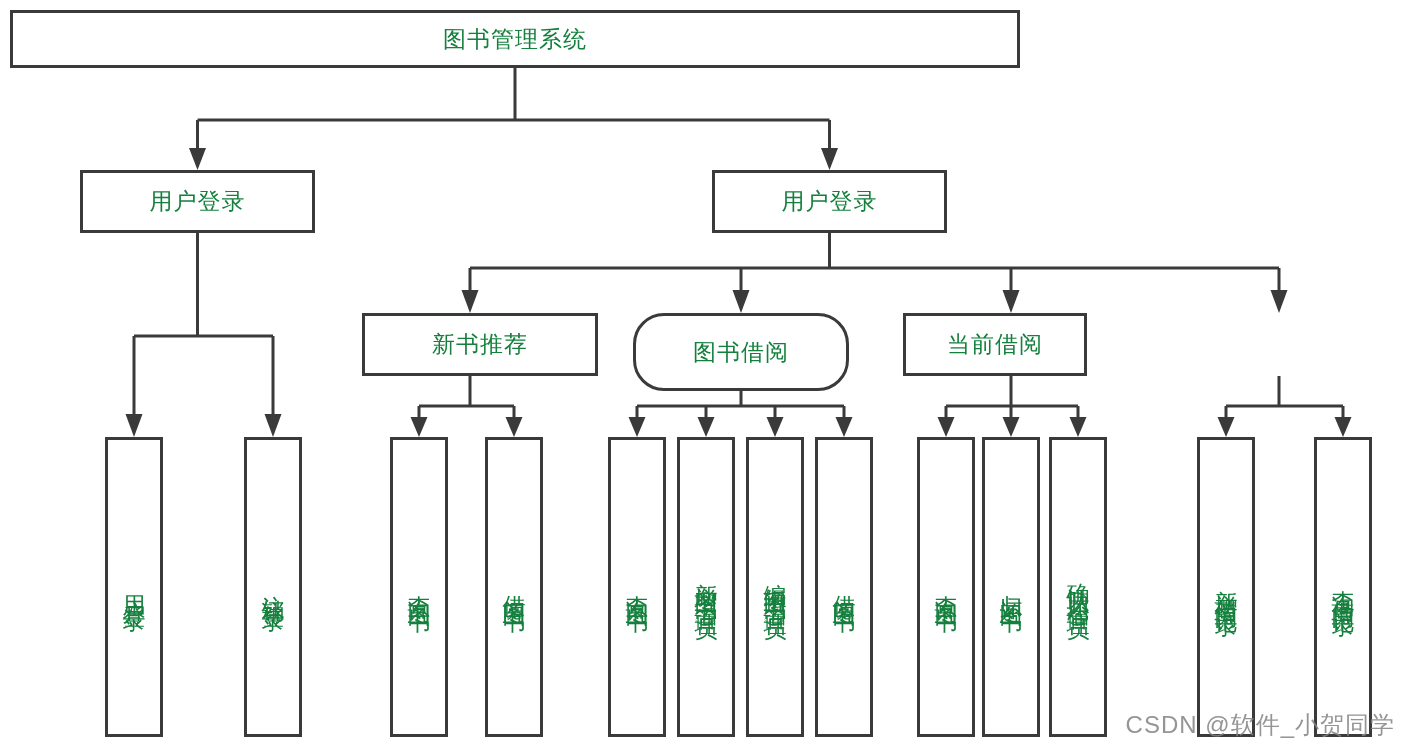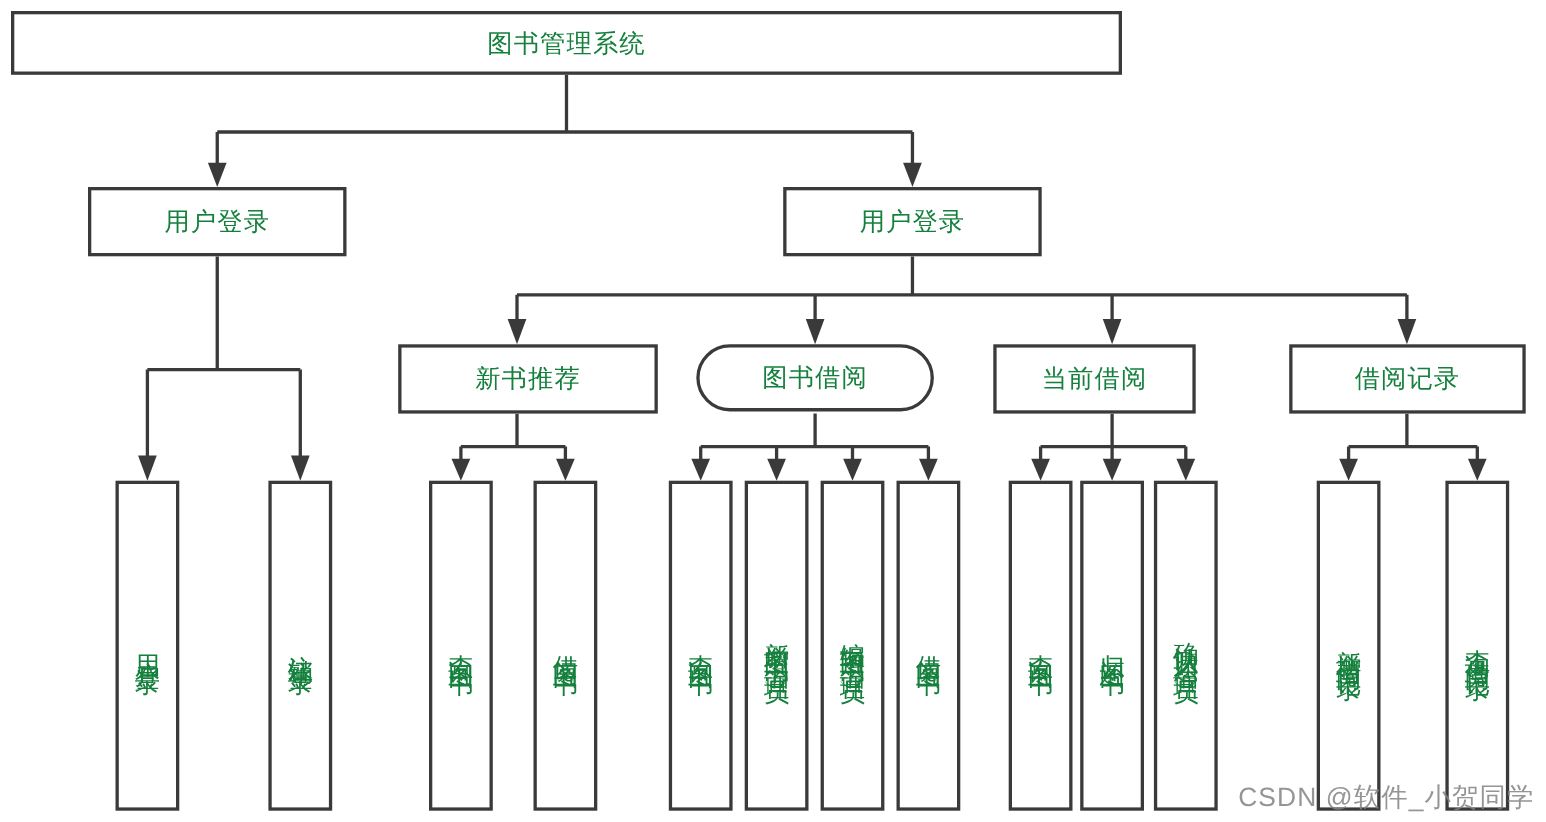--- a/index.html
+++ b/index.html
@@ -82,23 +82,22 @@
       <polygon points="1334.5,417 1351.5,417 1343,437"></polygon>
     </g>
   </svg>
 
   <div class="node box-h" style="left:10px;top:10px;width:1010px;height:58px;">图书管理系统</div>
 
   <div class="node box-h" style="left:80px;top:170px;width:235px;height:63px;">用户登录</div>
   <div class="node box-h" style="left:712px;top:170px;width:235px;height:63px;">用户登录</div>
 
   <div class="node box-h" style="left:362px;top:313px;width:236px;height:63px;">新书推荐</div>
-  <div class="node box-h" style="left:633px;top:313px;width:216px;height:61px;border-radius:31px;">图书借阅</div>
+  <div class="node box-h" style="left:633px;top:313px;width:216px;height:78px;border-radius:31px;">图书借阅</div>
   <div class="node box-h" style="left:903px;top:313px;width:184px;height:63px;">当前借阅</div>
-  <div class="node box-h" style="left:1172px;top:313px;width:215px;height:63px;">借阅记录</div>
 
   <div class="node box-v" style="left:105px;top:437px;width:58px;height:300px;">用户登录</div>
   <div class="node box-v" style="left:244px;top:437px;width:58px;height:300px;">注销登录</div>
 
   <div class="node box-v" style="left:390px;top:437px;width:58px;height:300px;">查询图书</div>
   <div class="node box-v" style="left:485px;top:437px;width:58px;height:300px;">借阅图书</div>
 
   <div class="node box-v" style="left:608px;top:437px;width:58px;height:300px;">查询图书</div>
   <div class="node box-v" style="left:677px;top:437px;width:58px;height:300px;">新增图书（管理员）</div>
   <div class="node box-v" style="left:746px;top:437px;width:58px;height:300px;">编辑图书（管理员）</div>

